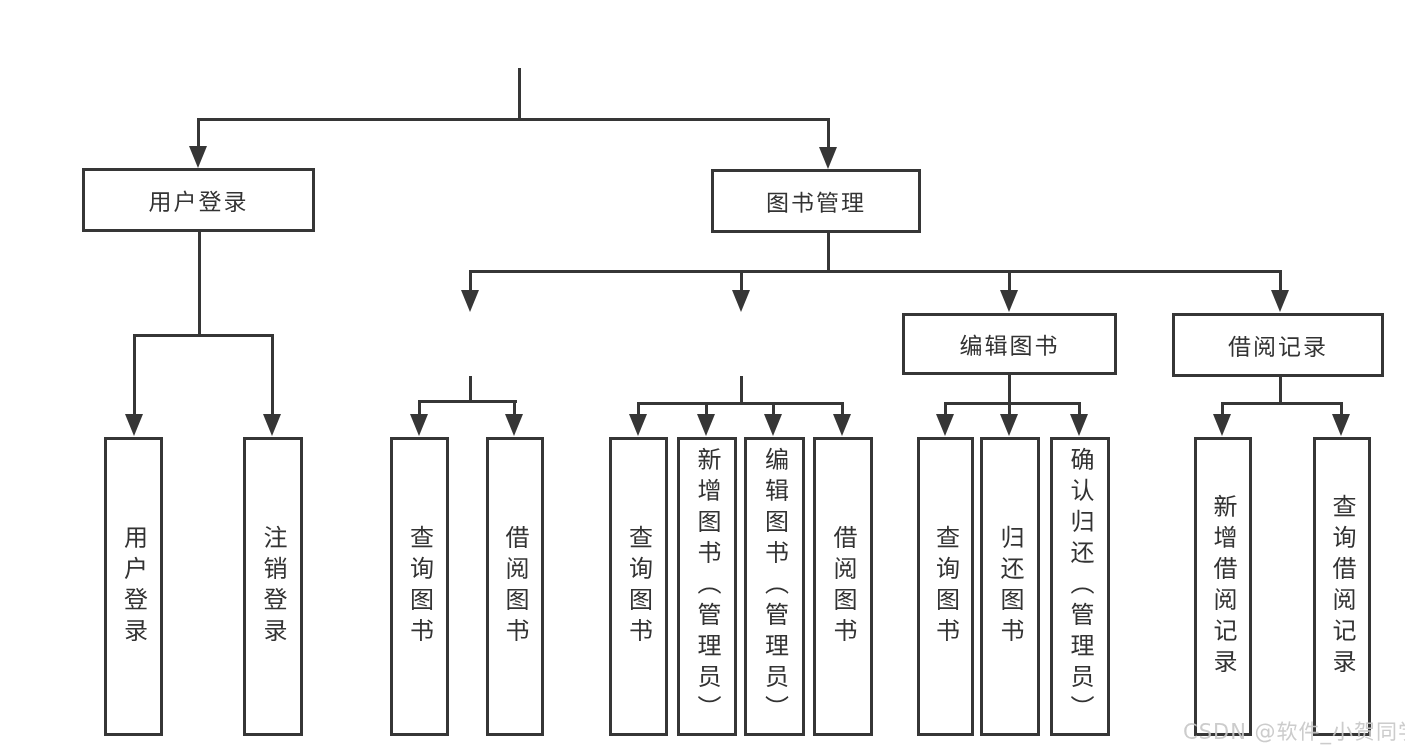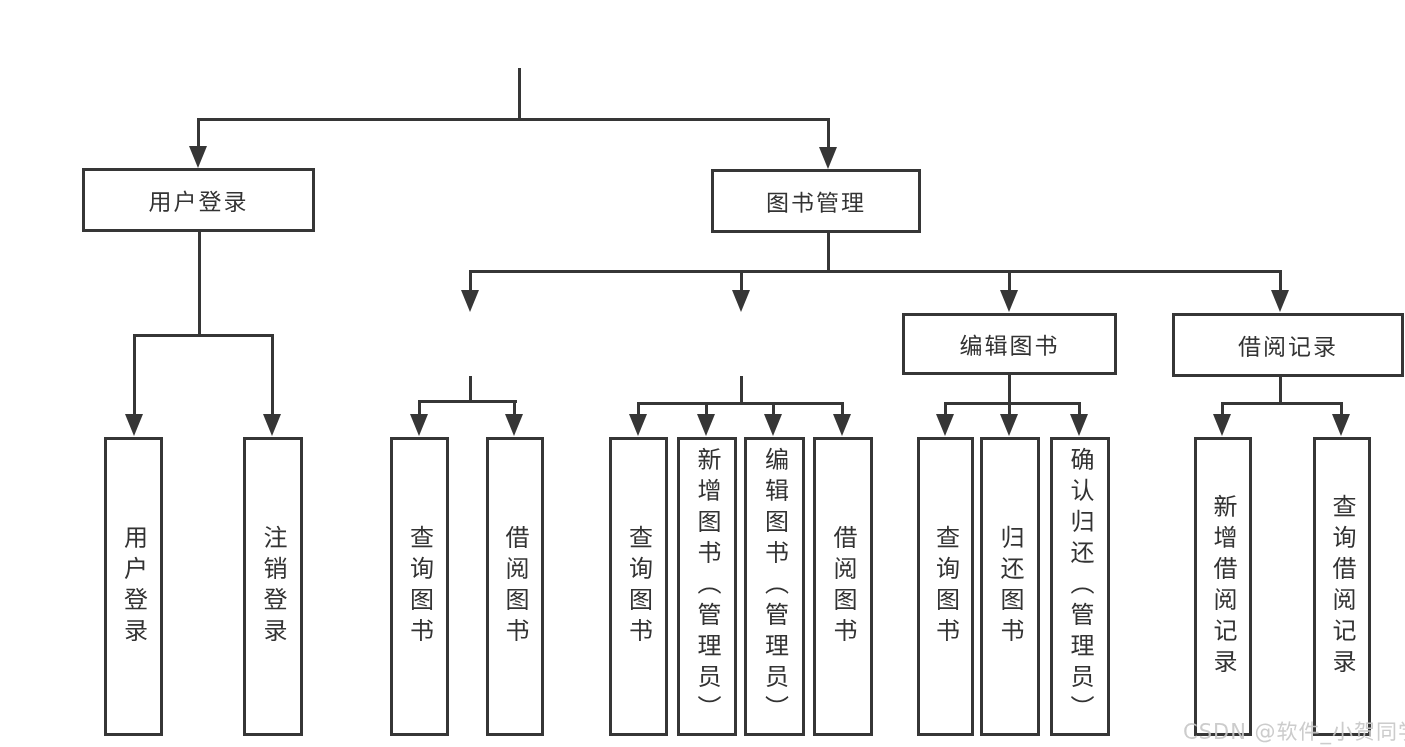--- a/index.html
+++ b/index.html
@@ -75,21 +75,21 @@
   <div class="vline" style="left:740px;top:272px;height:20px"></div>
   <div class="arrow" style="left:732px;top:290px"></div>
   <div class="vline" style="left:1008px;top:272px;height:20px"></div>
   <div class="arrow" style="left:1000px;top:290px"></div>
   <div class="vline" style="left:1279px;top:272px;height:20px"></div>
   <div class="arrow" style="left:1271px;top:290px"></div>
 
   <div class="box" style="left:902px;top:313px;width:215px;height:62px">
     <span>编辑图书</span>
   </div>
-  <div class="box" style="left:1172px;top:313px;width:232px;height:64px">
+  <div class="box" style="left:1172px;top:313px;width:212px;height:64px">
     <span>借阅记录</span>
   </div>
 
   <div class="vline" style="left:469px;top:376px;height:26px"></div>
   <div class="hline" style="left:418px;top:400px;width:99px"></div>
   <div class="vline" style="left:418px;top:402px;height:13px"></div>
   <div class="arrow" style="left:410px;top:414px"></div>
   <div class="vline" style="left:513px;top:402px;height:13px"></div>
   <div class="arrow" style="left:505px;top:414px"></div>
 

